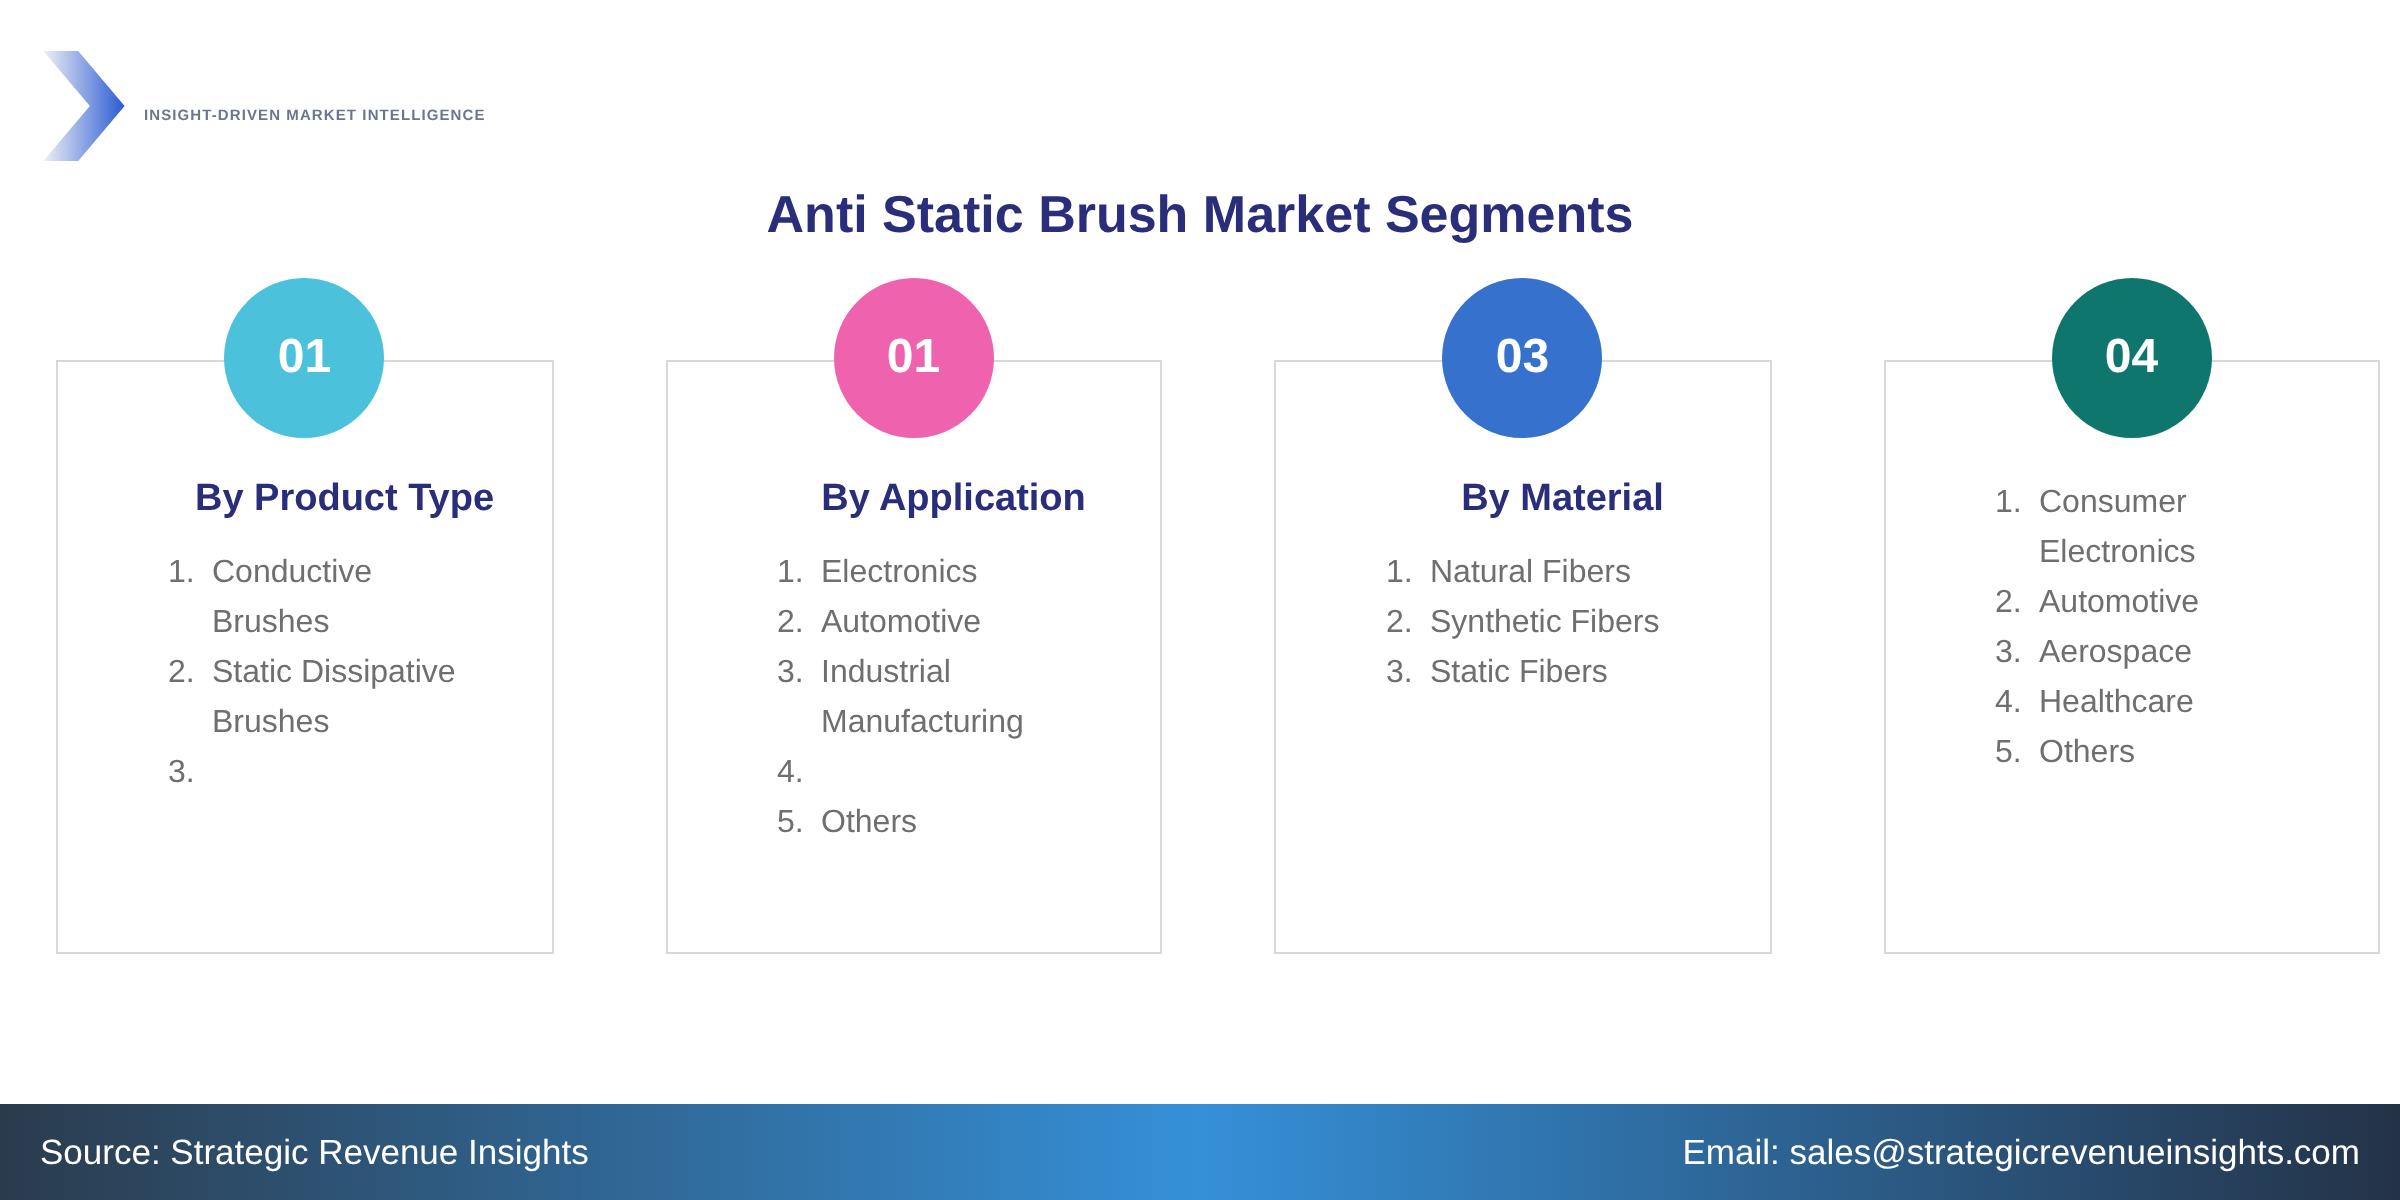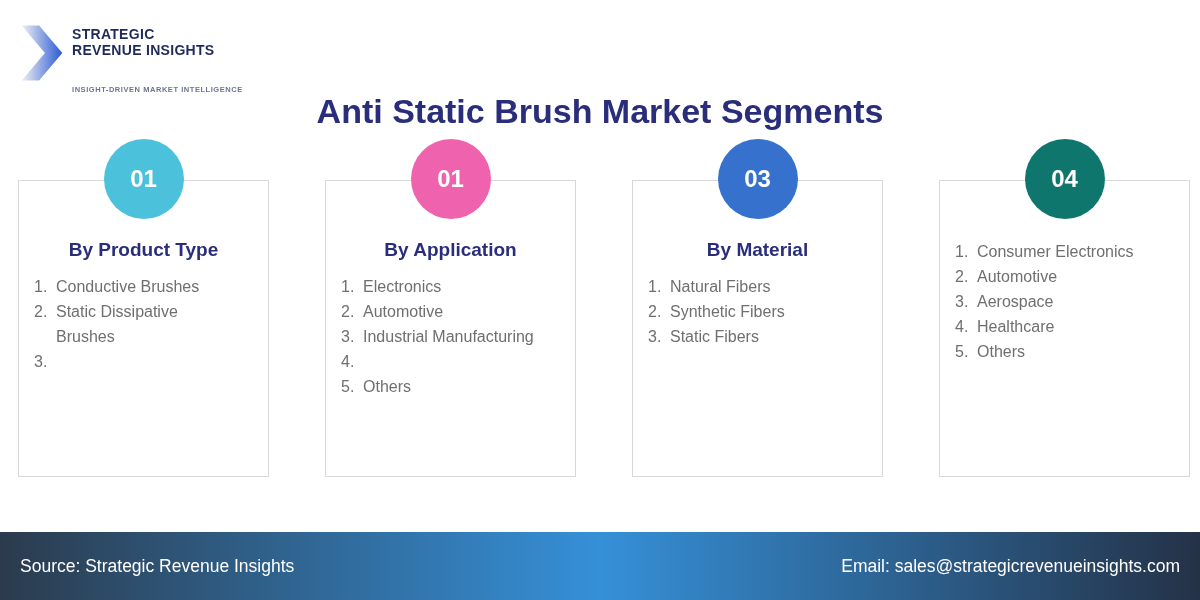--- a/index.html
+++ b/index.html
@@ -20,78 +20,75 @@
     letter-spacing: 0.3px;
   }
   .logo-tagline {
     margin-top: 27px; color: #6b7590; font-size: 7.5px; letter-spacing: 0.55px;
     font-weight: bold;
   }
 
   
   .page-title {
     position: absolute; top: 92px; left: 0; width: 100%;
-    text-align: center; color: #2a2d7a; font-size: 34px; font-weight: bold;
+    text-align: center; color: #2a2d7a; font-size: 26px; font-weight: bold;
   }
 
   
   .cards {
-    position: absolute; top: 139px; left: 18px; right: 10px;
+    position: absolute; top: 139px; left: 28px; right: 10px;
     display: flex; gap: 56px;
   }
   .segment-col { flex: 1 1 0; min-width: 0; }
   .num-circle {
     position: relative; z-index: 2;
     width: 80px; height: 80px; margin: 0 auto; border-radius: 50%;
     display: flex; align-items: center; justify-content: center;
     color: #ffffff; font-size: 24px; font-weight: bold;
   }
   .card {
     position: relative; z-index: 1;
     margin-top: -39px; height: 297px;
     background: #ffffff; border: 1px solid #d8d8d8;
     padding-top: 58px;
+    padding-left: 40px;
   }
   .card-heading {
     text-align: center; color: #2a2d7a; font-size: 19px; font-weight: bold;
     margin-bottom: 13px;
   }
   .card-list { padding-left: 15px; padding-right: 38px; }
   .card-item {
     display: flex; color: #6f6f6f; font-size: 16px; line-height: 25px;
   }
   .card-item .item-num { flex: 0 0 22px; }
   .card-item .item-text { flex: 1 1 auto; }
 
   
   .footer {
-    position: absolute; left: 0; bottom: 0; width: 100%; height: 68px;
+    position: absolute; left: 0; bottom: 0; width: 100%; height: 48px;
     background: linear-gradient(90deg, #2b3b4d 0%, #3590d8 50%, #243247 100%);
     display: flex; align-items: center; justify-content: space-between;
     padding: 0 20px; color: #ffffff; font-size: 17.5px;
   }
 </style>
 </head>
 <body>
 
 <div class="logo">
   <svg class="logo-mark" viewBox="0 0 60 80" xmlns="http://www.w3.org/2000/svg">
     <defs>
       <linearGradient id="lg" x1="0" y1="0" x2="1" y2="0">
         <stop offset="0" stop-color="#eef0f4"></stop>
         <stop offset="1" stop-color="#2a5ad4"></stop>
       </linearGradient>
     </defs>
     <path d="M2 2 L26 2 L58 40 L26 78 L2 78 L34 40 Z" fill="url(#lg)"></path>
   </svg>
   <div class="logo-text-block">
-    <div class="logo-name">
-      <div>STRATEGIC</div>
-      <div>REVENUE INSIGHTS</div>
-    </div>
     <div class="logo-tagline">INSIGHT-DRIVEN MARKET INTELLIGENCE</div>
   </div>
 </div>
 
 <h1 class="page-title">Anti Static Brush Market Segments</h1>
 
 <div class="cards">
   <div class="segment-col">
     <div class="num-circle" style="background: rgb(76, 193, 220);">01</div>
     <div class="card">

